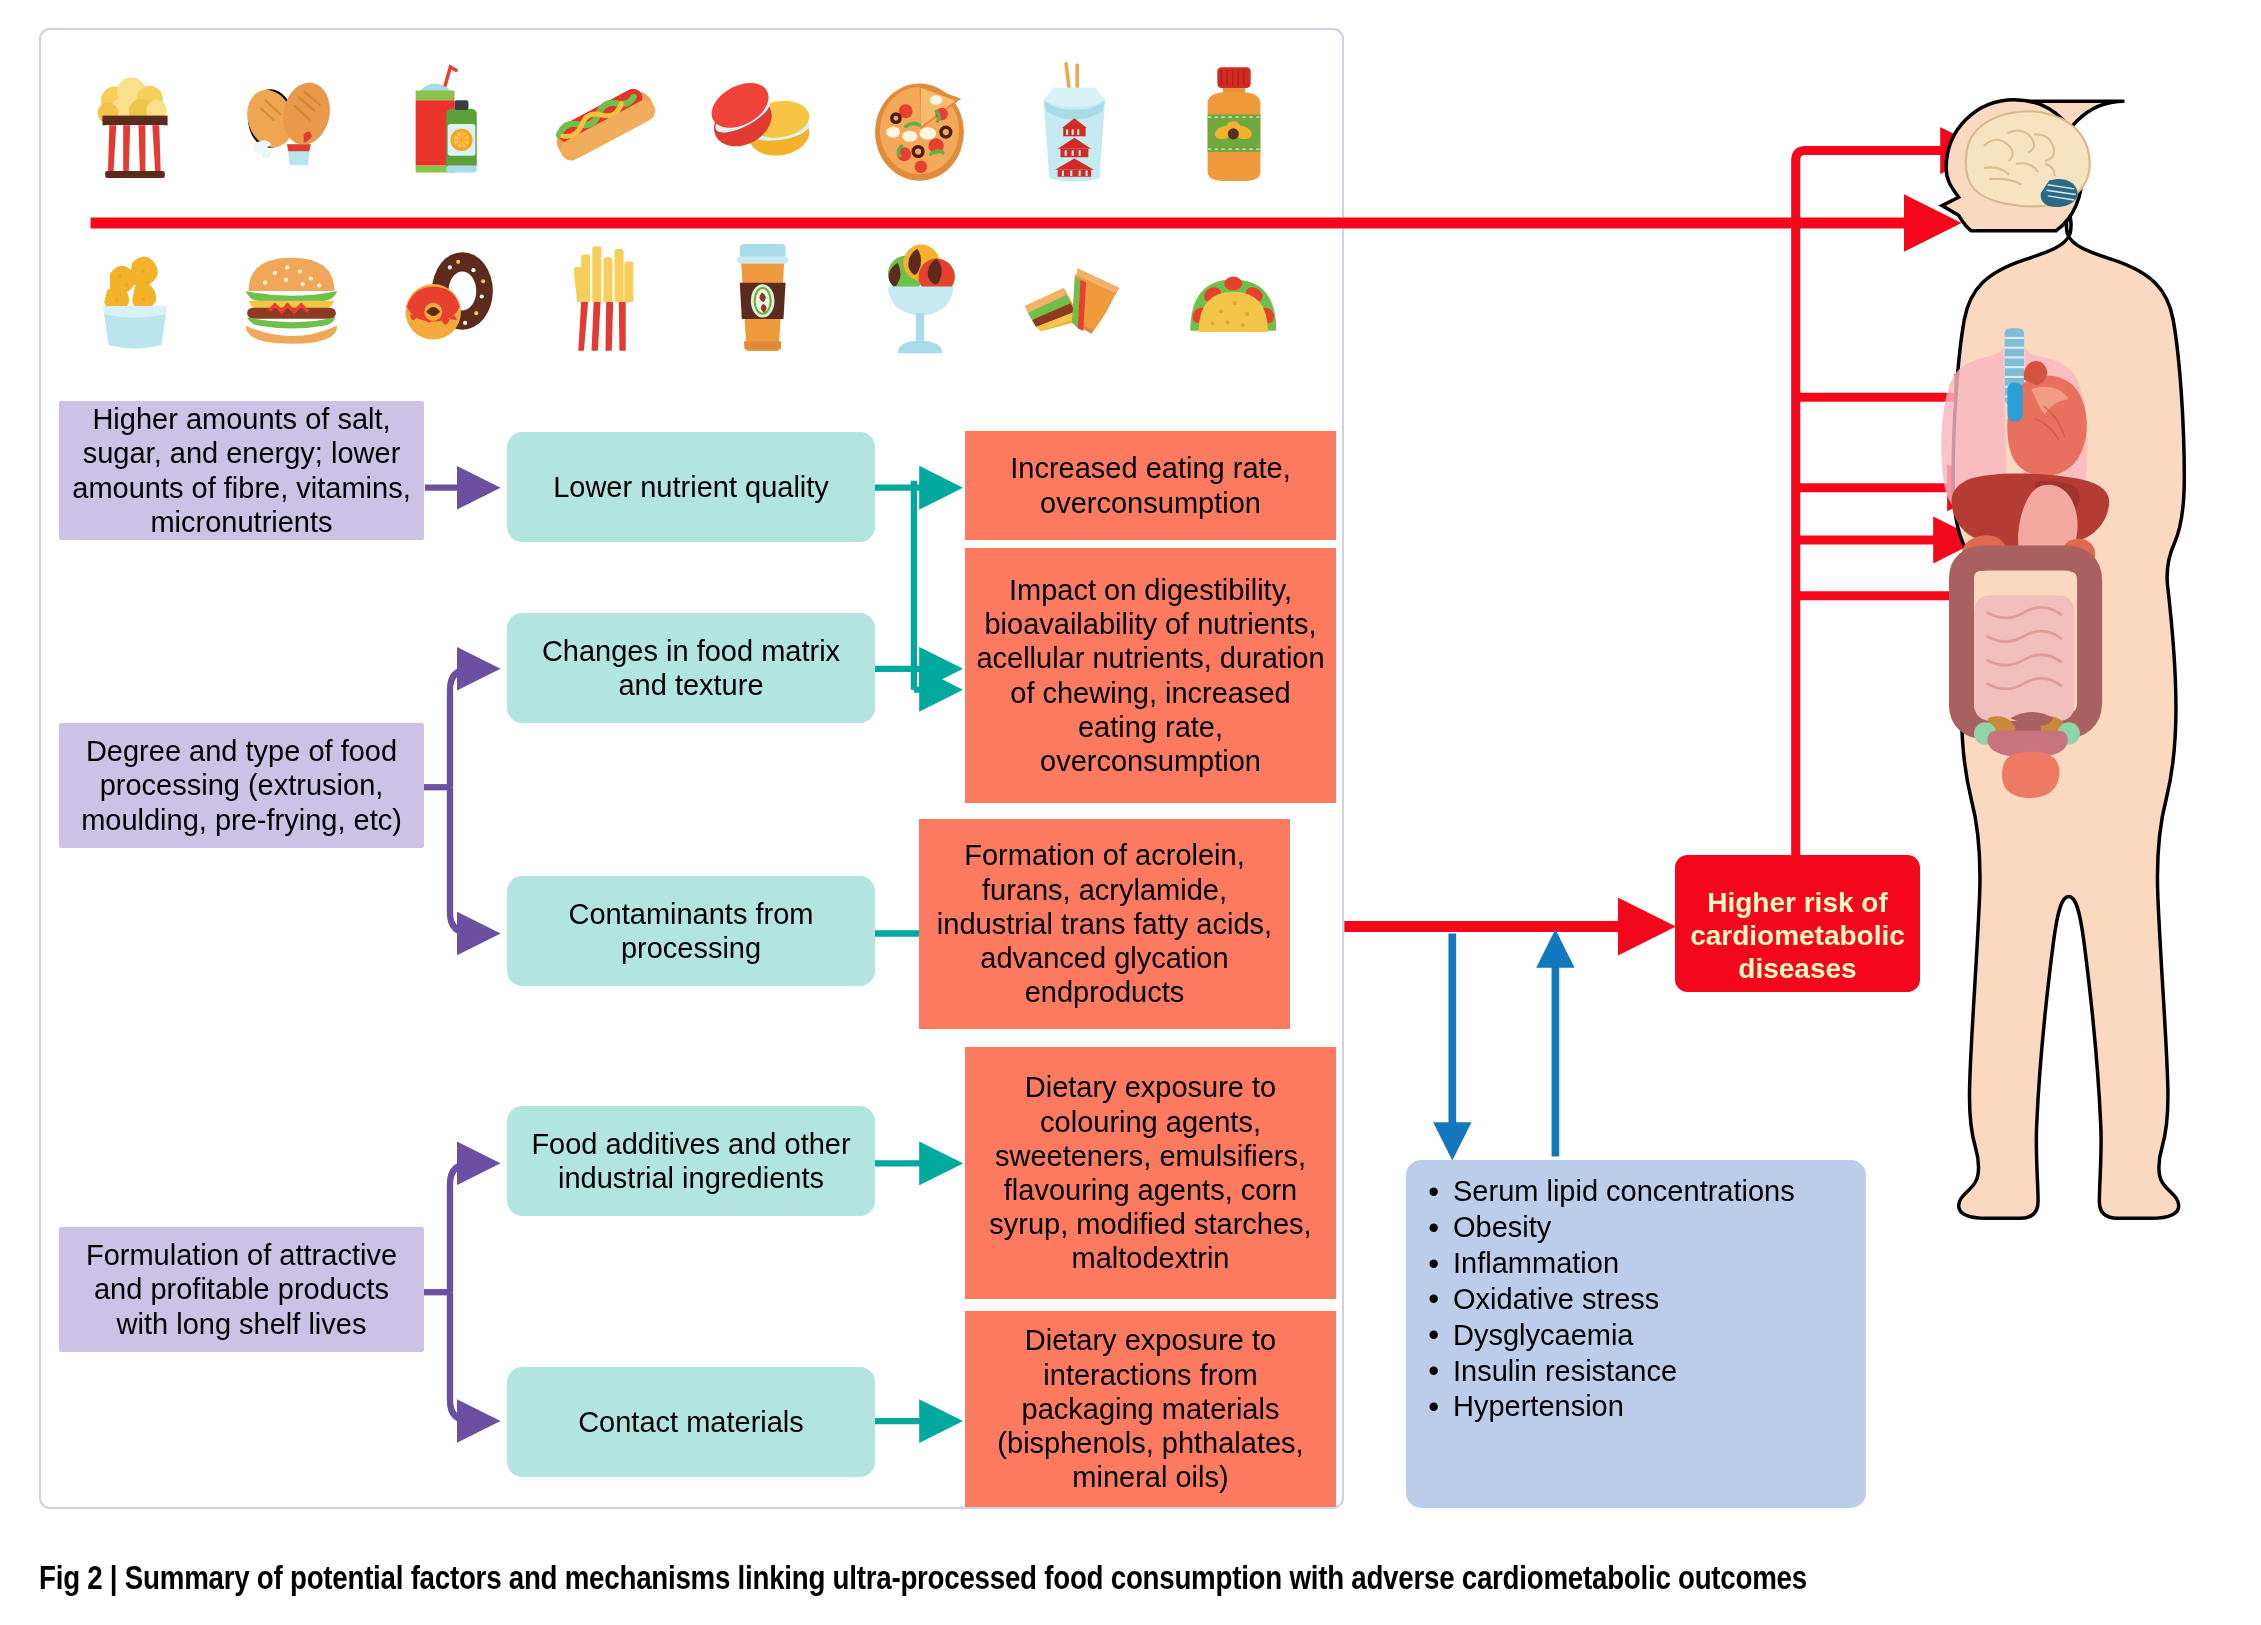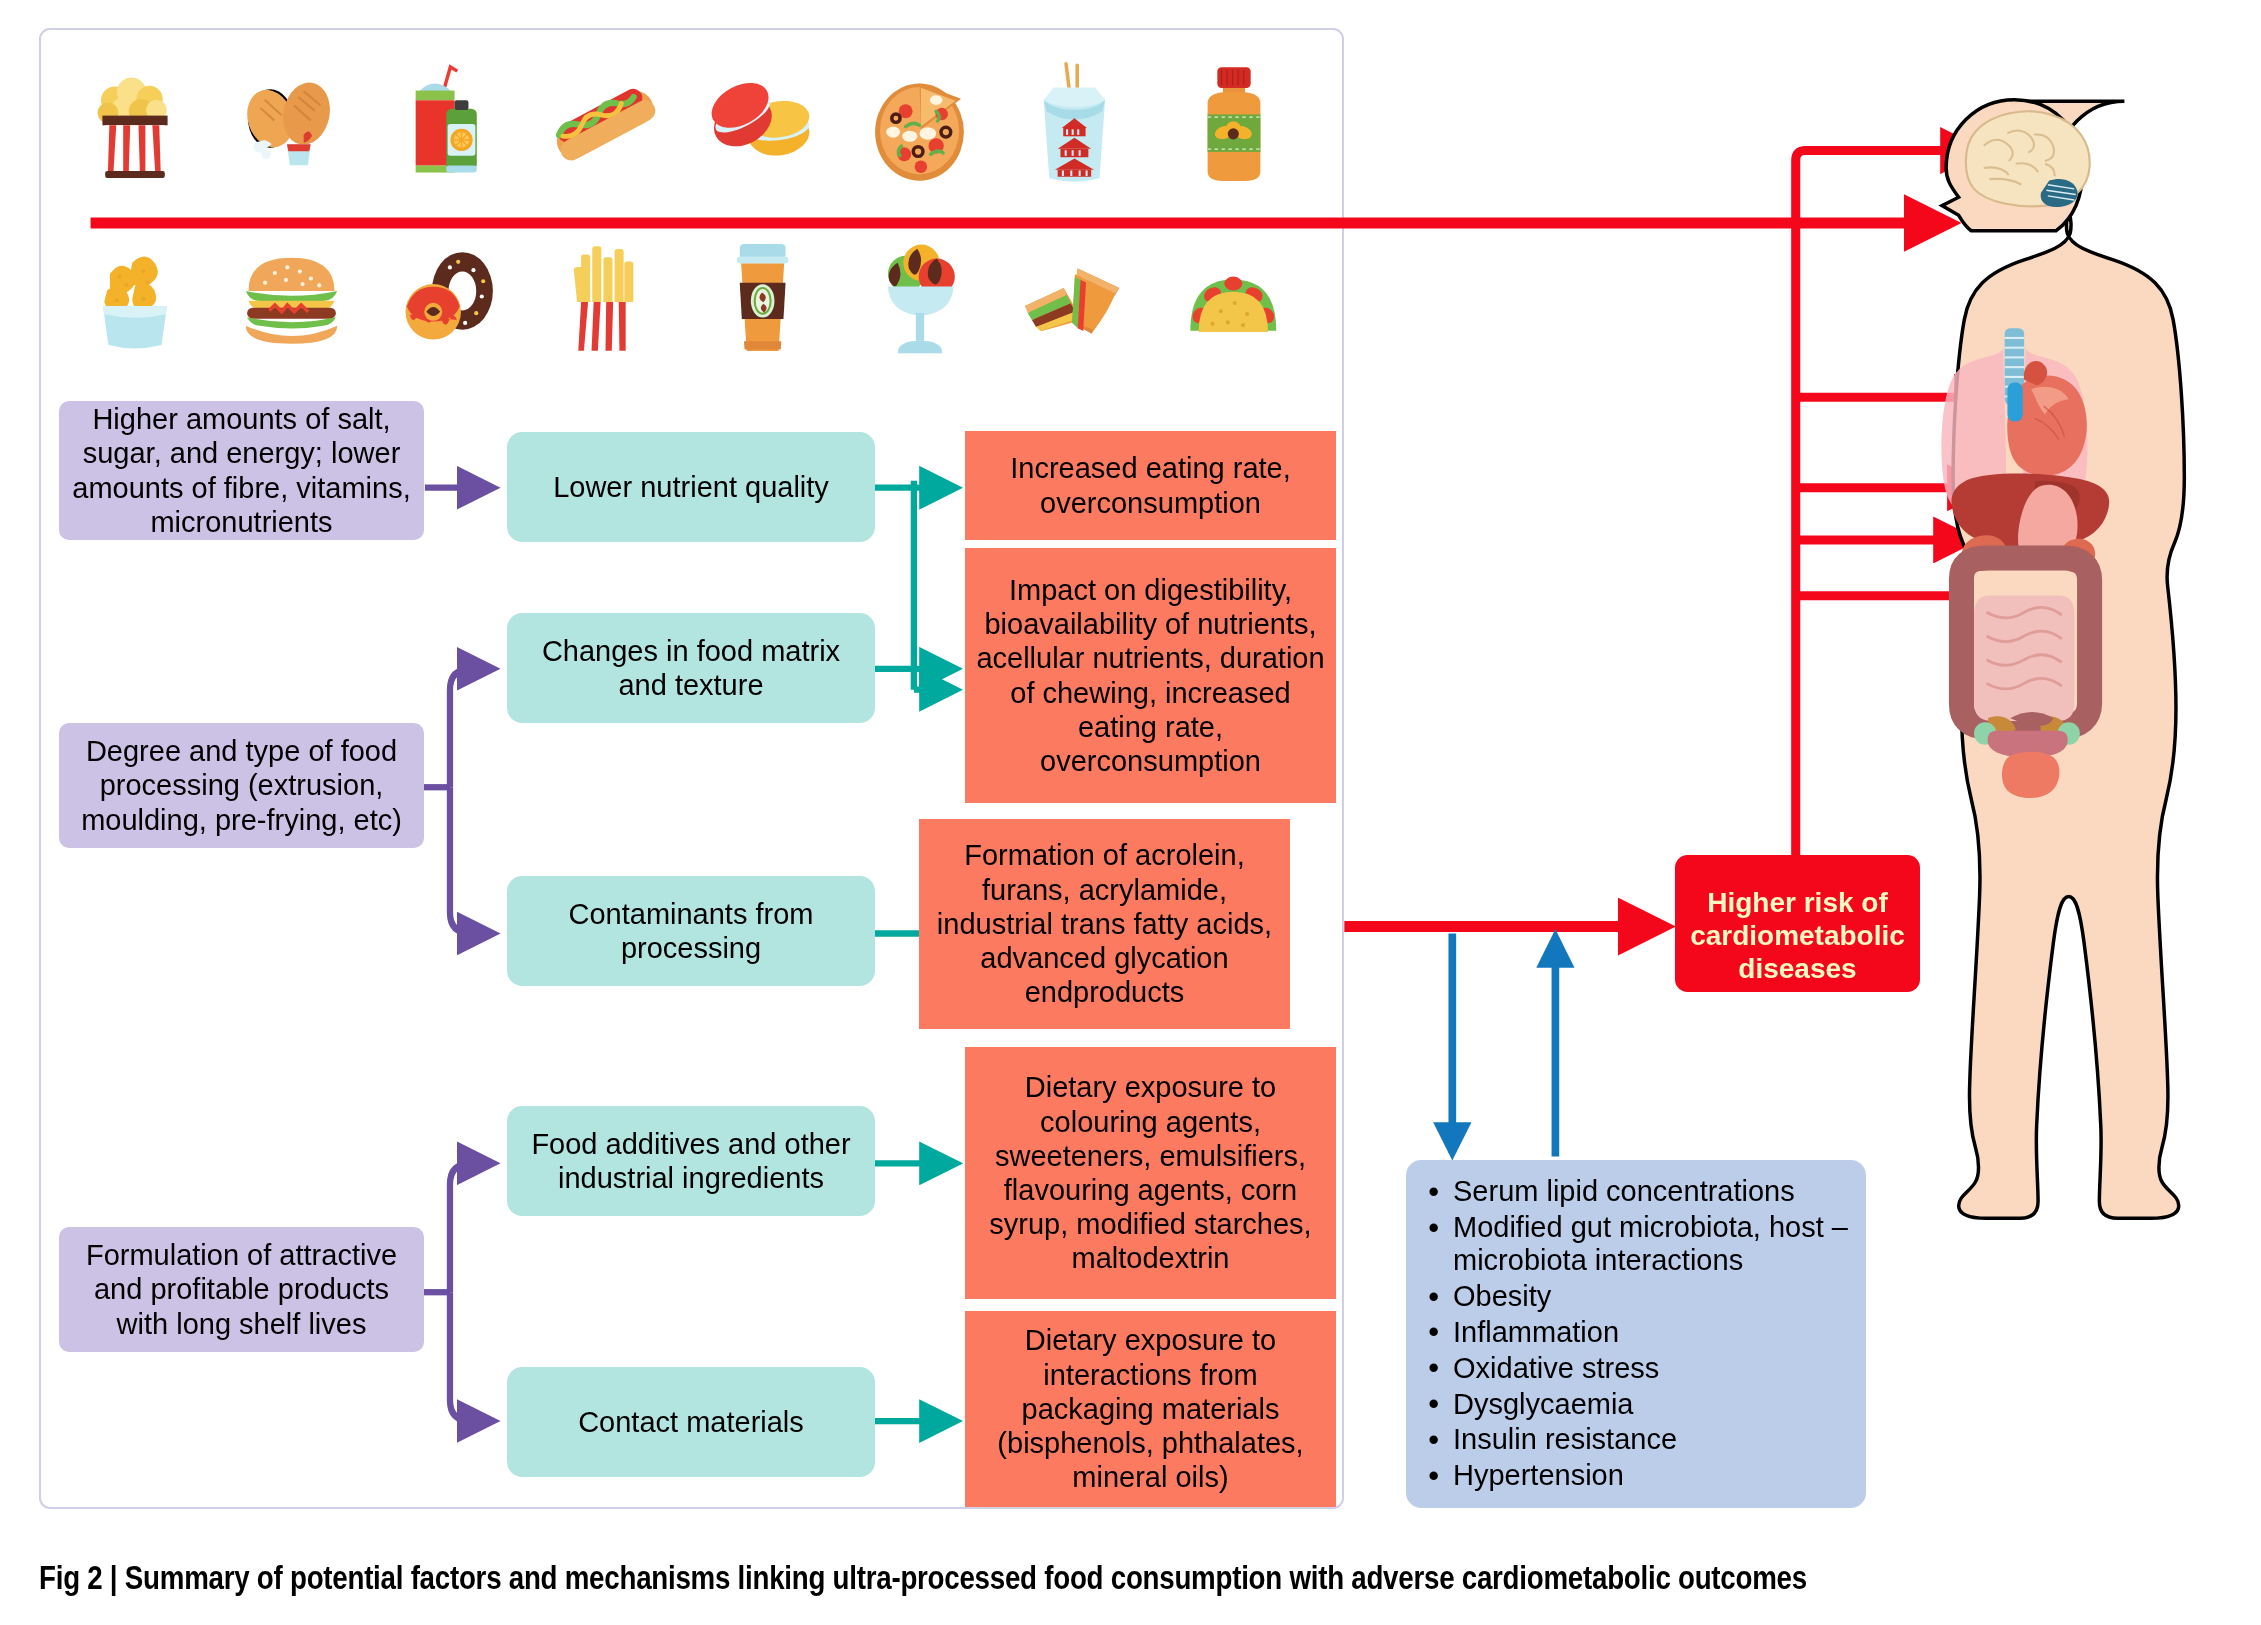--- a/index.html
+++ b/index.html
@@ -14,21 +14,21 @@
   .food-row{position:absolute;display:flex;align-items:flex-end;}
   #food-row-1{left:56px;top:56px;width:1261px;height:139px;}
   #food-row-2{left:56px;top:230px;width:1261px;height:139px;}
   .food-cell{width:157px;height:139px;display:flex;align-items:center;justify-content:center;}
   .food-cell svg{display:block;}
 
   
   .box{position:absolute;box-sizing:border-box;display:flex;
        align-items:center;justify-content:center;text-align:center;
        line-height:1.18;}
-  .purple-box{background:#ccc2e5;border-radius:10px;font-size:29px;padding:27px 11px;}
+  .purple-box{background:#ccc2e5;border-radius:2px;font-size:29px;padding:27px 11px;}
   .teal-box{background:#b2e4e0;border-radius:15.3px;font-size:29px;padding:9.8px 11px;}
   .orange-box{background:#fb7a60;border-radius:0;font-size:29px;padding:7px 9.8px;text-align:center;}
   .red-box{background:#f5071b;border-radius:12.5px;font-size:28px;font-weight:bold;
            color:#fef9c3;padding:7px 9.8px;align-items:flex-end;}
   .blue-box{background:#bccde9;border-radius:15.3px;font-size:29px;padding:15.3px 18px;
             display:block;text-align:left;}
   .blue-box ul{margin:0;padding:0;list-style:none;}
   .blue-box li{position:relative;padding-left:29px;margin:0 0 2.8px 0;line-height:1.14;}
   .blue-box li::before{content:"\2022";position:absolute;left:4.2px;top:-1.4px;font-size:31px;}
 
@@ -517,21 +517,20 @@
   <span>Dietary exposure to colouring agents, sweeteners, emulsifiers, flavouring agents, corn syrup, modified starches, maltodextrin</span>
 </div>
 
 <div class="box orange-box" style="left:965px;top:1311px;width:371px;height:196px;">
   <span>Dietary exposure to interactions from packaging materials (bisphenols, phthalates, mineral oils)</span>
 </div>
 
 <div class="box blue-box" style="left:1362px;top:1160px;width:460px;height:348px;margin-left:44px;">
   <ul>
     <li>Serum lipid concentrations</li>
-    <li>Modified gut microbiota, host –microbiota interactions</li>
     <li>Obesity</li>
     <li>Inflammation</li>
     <li>Oxidative stress</li>
     <li>Dysglycaemia</li>
     <li>Insulin resistance</li>
     <li>Hypertension</li>
   </ul>
 </div>
 
 <div class="box red-box" style="left:1675px;top:855px;width:245px;height:137px;">

